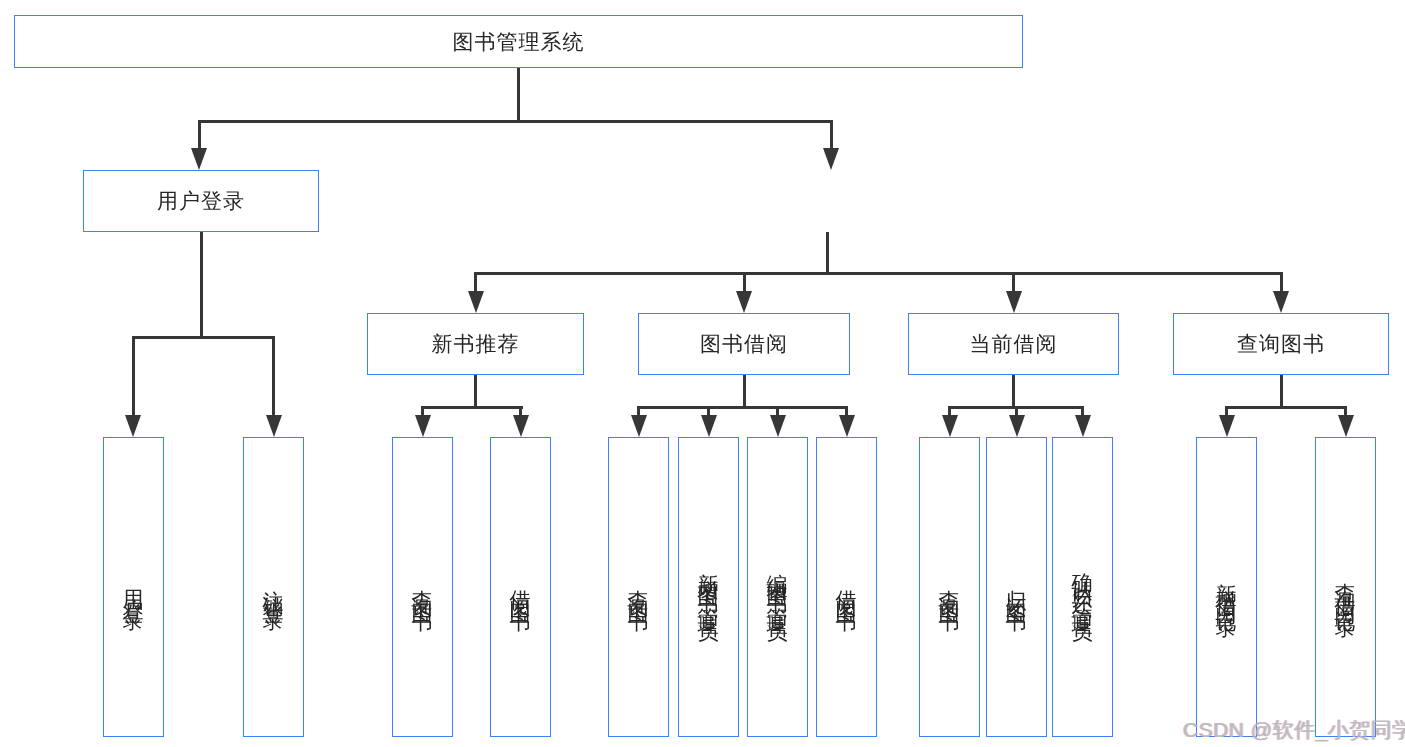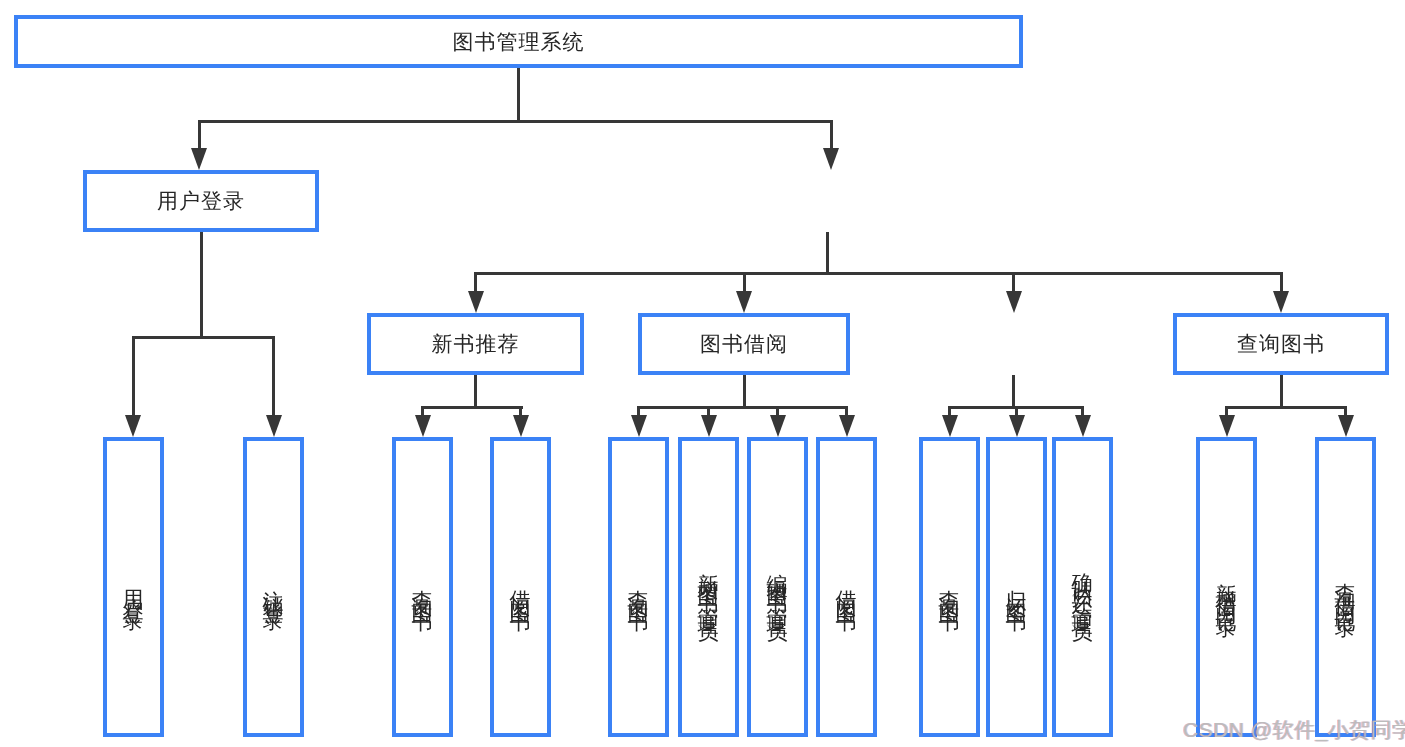--- a/index.html
+++ b/index.html
@@ -6,21 +6,21 @@
   .canvas{
     position:relative;
     width:1405px;height:747px;
     background:#ffffff;
     font-family:"Liberation Sans","DejaVu Sans",sans-serif;
     overflow:hidden;
   }
   .box{
     position:absolute;
     background:#ffffff;
-    border:4px solid #3b82f6;
+    border:1px solid #3b82f6;
     box-sizing:border-box;
     display:grid;
     place-items:center;
     color:#262626;
   }
   .box.h{
     font-size:21px;
     letter-spacing:1px;
     white-space:nowrap;
   }
@@ -60,20 +60,21 @@
 <body>
 
 <div class="canvas">
 
   <div class="box h" style="left:14px;top:15px;width:1009px;height:53px">图书管理系统</div>
 
   <div class="box h" style="left:83px;top:170px;width:236px;height:62px">用户登录</div>
 
   <div class="box h" style="left:638px;top:313px;width:212px;height:62px">图书借阅</div>
   <div class="box h" style="left:367px;top:313px;width:217px;height:62px">新书推荐</div>
+  <div class="box h" style="left:908px;top:313px;width:211px;height:62px">当前借阅</div>
   <div class="box h" style="left:1173px;top:313px;width:216px;height:62px">查询图书</div>
 
   <div class="box v" style="left:103px;top:437px;width:61px;height:300px">用户登录</div>
   <div class="box v" style="left:243px;top:437px;width:61px;height:300px">注销登录</div>
 
   <div class="box v" style="left:392px;top:437px;width:61px;height:300px">查询图书</div>
   <div class="box v" style="left:490px;top:437px;width:61px;height:300px">借阅图书</div>
 
   <div class="box v" style="left:608px;top:437px;width:61px;height:300px">查询图书</div>
   <div class="box v" style="left:678px;top:437px;width:61px;height:300px">新增图书（管理员）</div>

